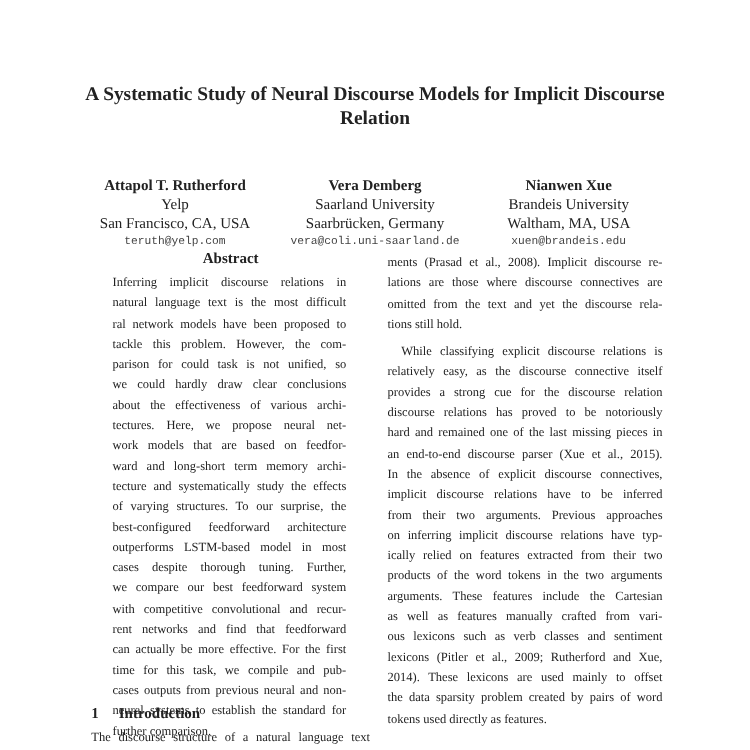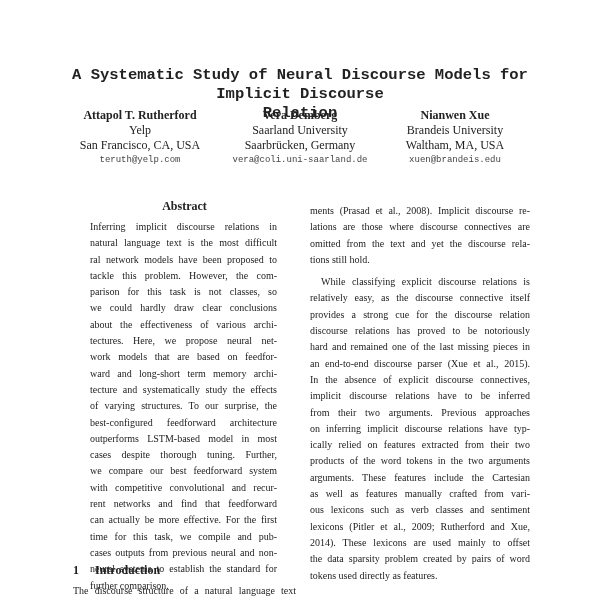--- a/index.html
+++ b/index.html
@@ -1,22 +1,22 @@
 <!DOCTYPE html>
 <html><head>
 <meta charset="utf-8">
 <style>
   html, body { margin:0; padding:0; background:#fff; }
   body { width:600px; height:600px; overflow:hidden; position:relative;
          font-family:"Liberation Serif", "DejaVu Serif", serif; color:#222; }
   .title { position:absolute; left:60px; width:480px; top:66px; text-align:center;
-           font-weight:bold; font-size:15.5px; line-height:19px;font-family:Liberation Mono, monospace; }
+           font-weight:bold; font-size:15.5px; line-height:19px; }
   .authors { position:absolute; top:108px; left:60px; width:480px; }
   .author { position:absolute; text-align:center; font-size:12px; line-height:15px; width:170px; }
-  .author .name { font-weight:bold; }
+  .author .name { font-weight:bold;margin-top:33px; }
   .author .email { font-family:"Liberation Mono", "DejaVu Sans Mono", monospace; font-size:9px; color:#444; }
   .abstract-title { position:absolute; top:199px; left:73px; width:223px; text-align:center;
                     font-weight:bold; font-size:12px; }
   .col { position:absolute; font-size:10px; line-height:16.3px; text-align:justify; }
   .line { display:block; white-space:nowrap; text-align-last:justify; }
   .line.last { text-align-last:left; }
   .abs { top:219px; left:90px; width:187px; }
   .section { position:absolute; top:563px; left:73px; font-weight:bold; font-size:12px; }
   .section .num { display:inline-block; width:22px; }
   .intro { top:583px; left:73px; width:223px; }
@@ -51,21 +51,21 @@
     <div class="email">xuen@brandeis.edu</div>
   </div>
 </div>
 
 <div class="abstract-title">Abstract</div>
 <div class="col abs" id="abs">
     <span class="line">Inferring implicit discourse relations in</span>
     <span class="line">natural language text is the most difficult</span>
     <span class="line">ral network models have been proposed to</span>
     <span class="line">tackle this problem. However, the com-</span>
-    <span class="line">parison for this task is not classes, so</span>
+    <span class="line">parison for could task is not unified, so</span>
     <span class="line">we could hardly draw clear conclusions</span>
     <span class="line">about the effectiveness of various archi-</span>
     <span class="line">tectures. Here, we propose neural net-</span>
     <span class="line">work models that are based on feedfor-</span>
     <span class="line">ward and long-short term memory archi-</span>
     <span class="line">tecture and systematically study the effects</span>
     <span class="line">of varying structures. To our surprise, the</span>
     <span class="line">best-configured feedforward architecture</span>
     <span class="line">outperforms LSTM-based model in most</span>
     <span class="line">cases despite thorough tuning. Further,</span>

